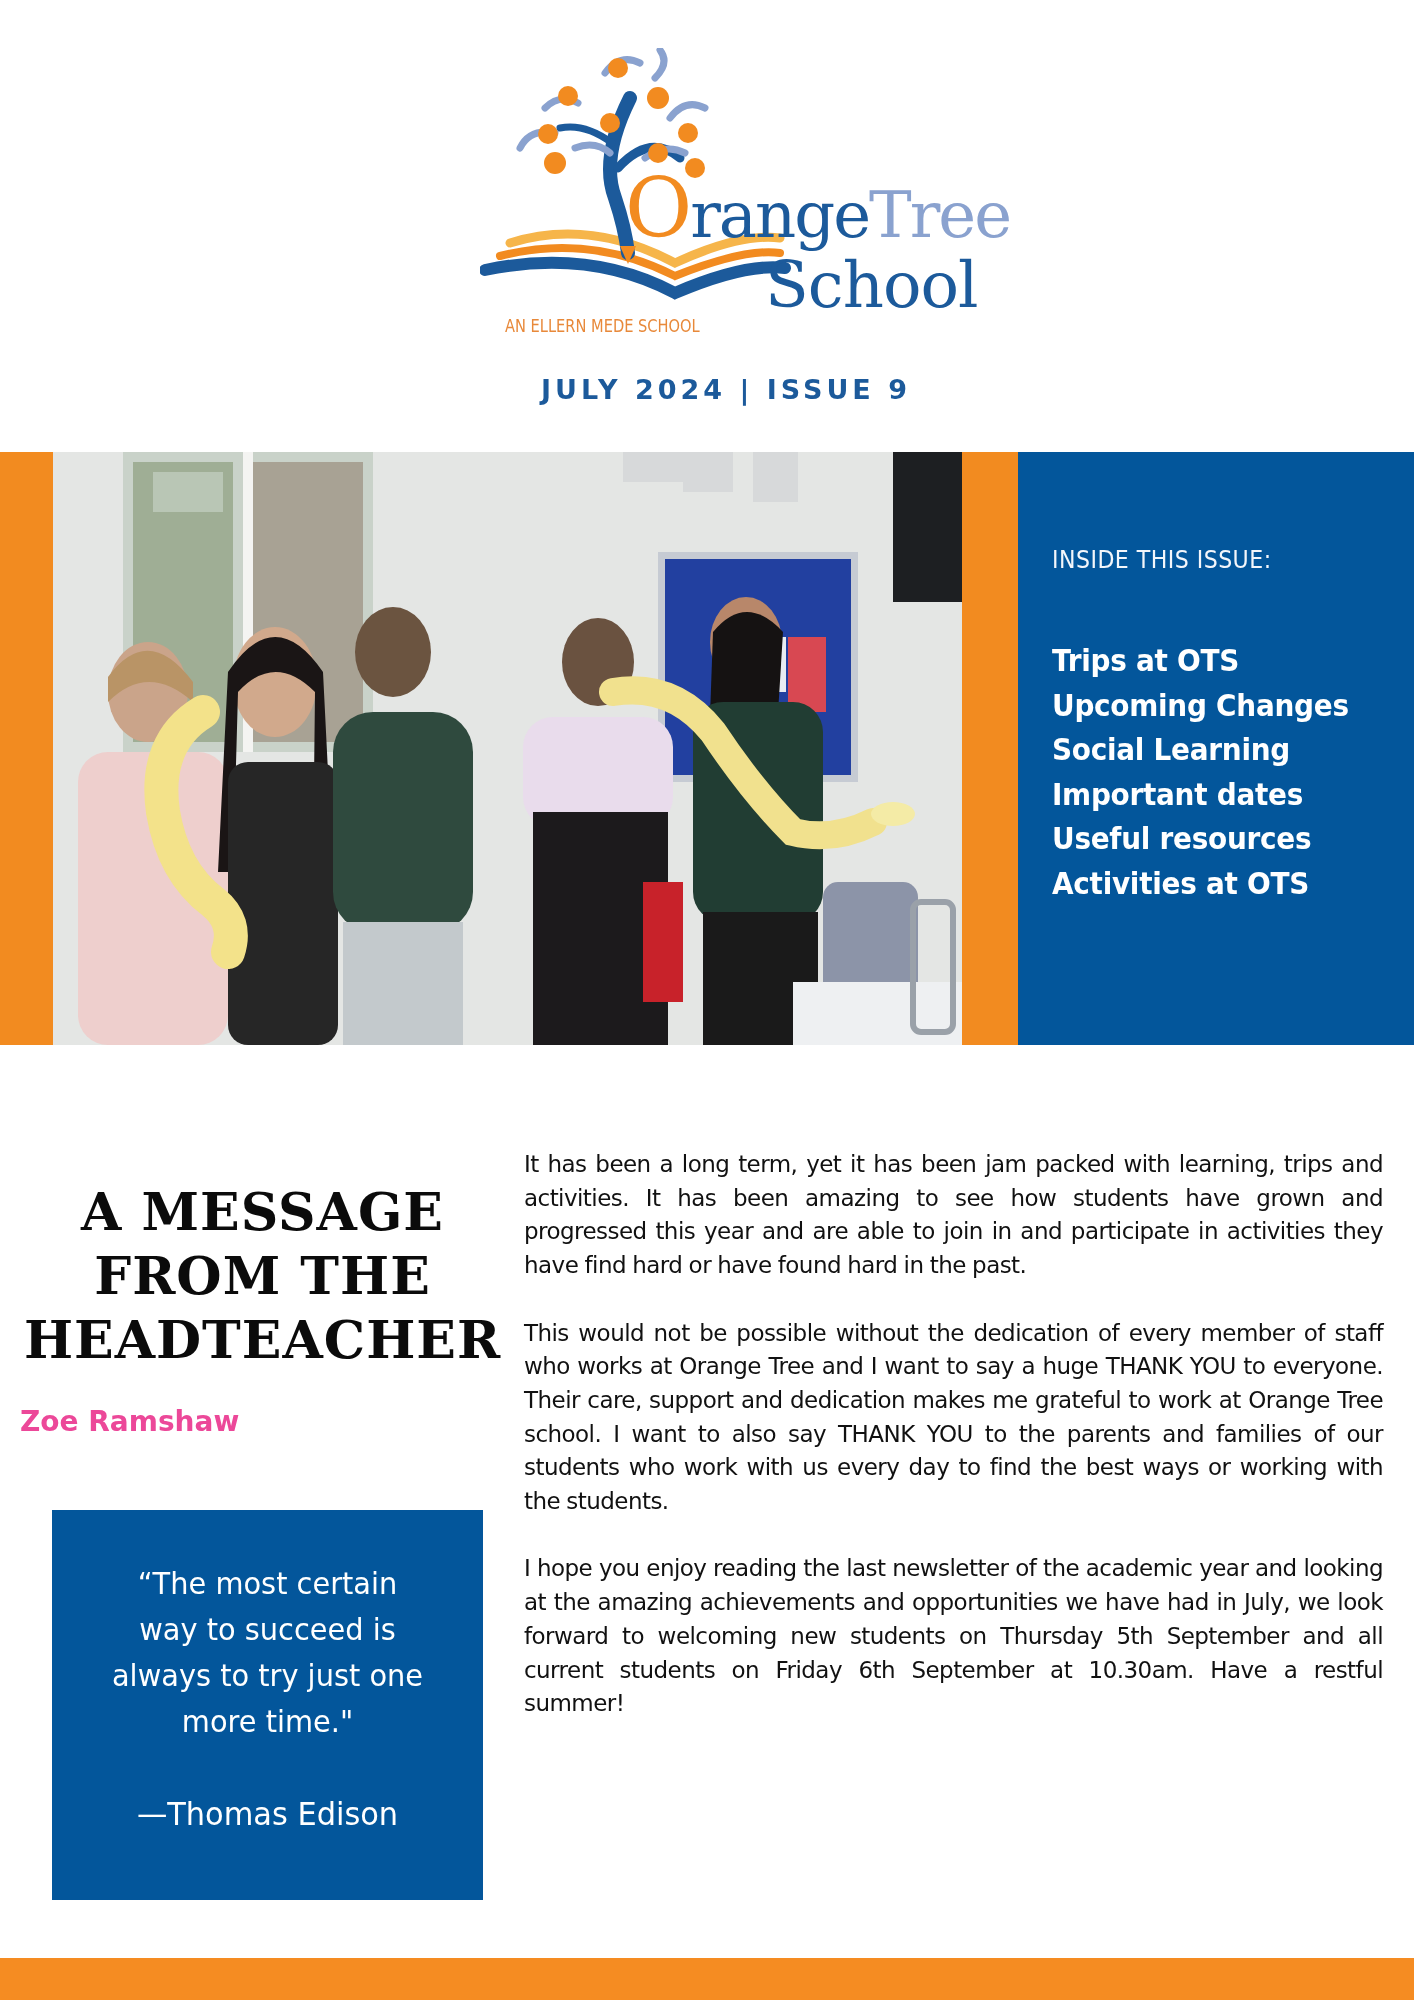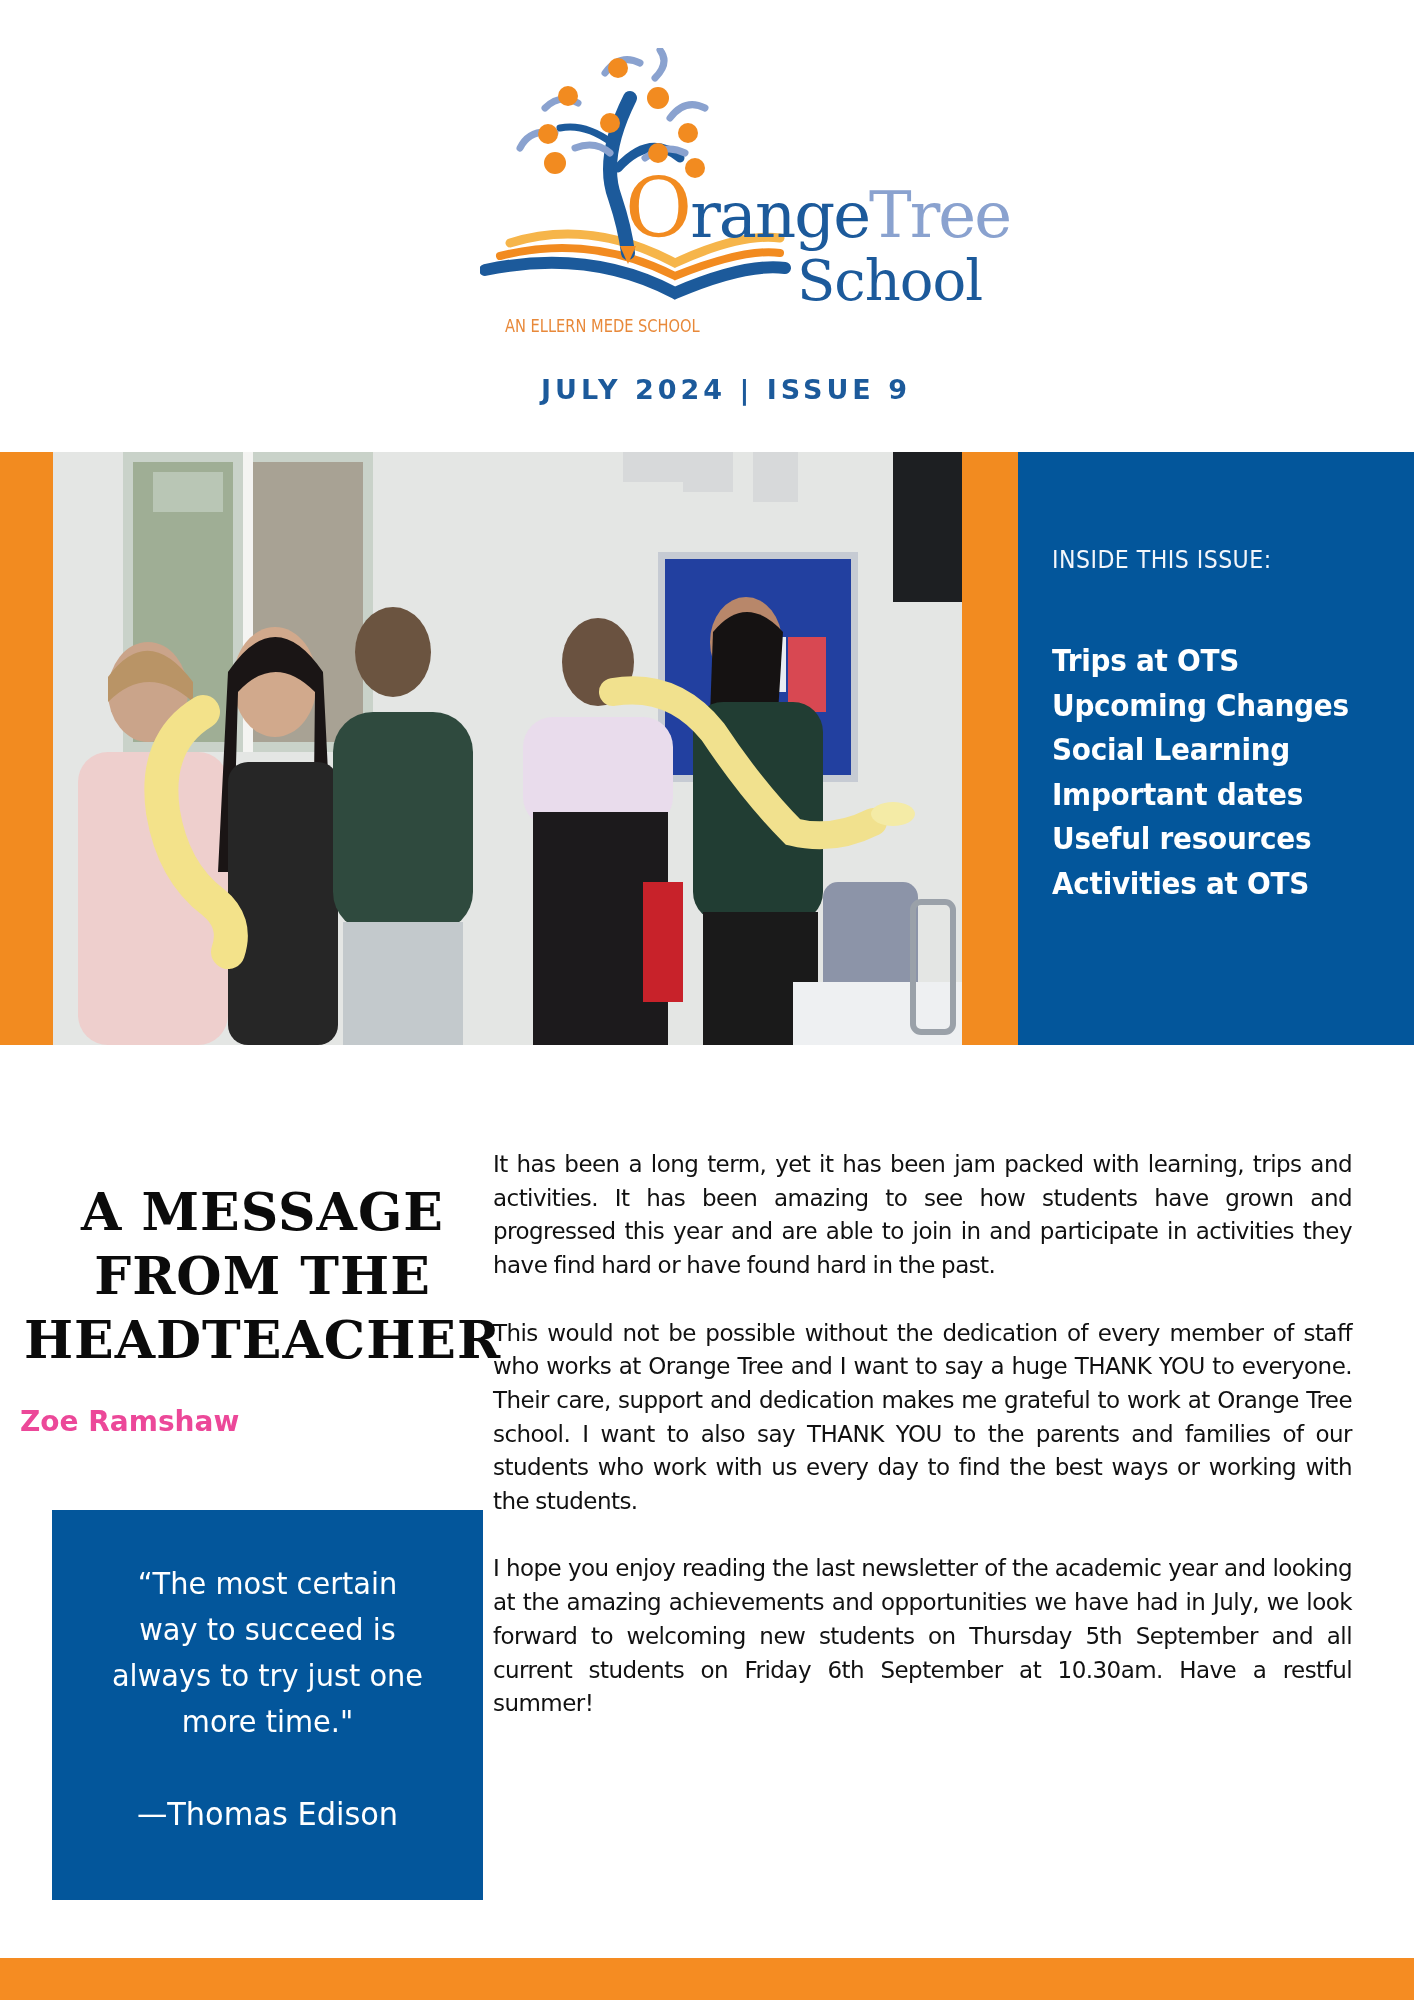--- a/index.html
+++ b/index.html
@@ -11,21 +11,21 @@
   .logo svg { position: absolute; left: 0; top: 0; }
   .logo-word-orange {
     position: absolute; left: 145px; top: 120px;
     font-family: "DejaVu Serif", serif; font-size: 64px; line-height: 1; letter-spacing: -2px;
   }
   .logo-word-orange .o-cap { color: #f28b20; font-size: 82px; }
   .logo-word-orange .rest { color: #1c5a9b; }
   .logo-word-orange .tree { color: #8aa2cf; }
   .logo-word-school {
     position: absolute; left: 285px; top: 205px;
-    font-family: "DejaVu Serif", serif; font-size: 56px; color: #1c5a9b; line-height: 1; letter-spacing: -1px; margin-left: 32px;
+    font-family: "DejaVu Serif", serif; font-size: 64px; color: #1c5a9b; line-height: 1; letter-spacing: -1px;
   }
   .logo-tagline {
     position: absolute; left: 25px; top: 268px;
     font-family: "DejaVu Sans", sans-serif; font-size: 17px; color: #e8893a; letter-spacing: 0px;
     transform: scaleX(0.86); transform-origin: left center;
   }
   .issue-line {
     position: absolute; left: 0; top: 374px; width: 1414px; text-align: center;
     font-family: "DejaVu Sans", sans-serif; font-weight: bold; font-size: 27px; letter-spacing: 4px; color: #1c5a9b; margin-left: 19px;
   }
@@ -65,21 +65,21 @@
     position: absolute; left: 10px; top: 50px; width: 411px;
     font-family: "DejaVu Sans", sans-serif; font-size: 31px; line-height: 46px; font-weight: normal;
   }
   .quote-text span { display: block; white-space: nowrap; transform: scaleX(0.93); }
   .quote-attr {
     position: absolute; left: 0; top: 282px; width: 431px;
     font-family: "DejaVu Sans", sans-serif; font-size: 32px; line-height: 44px;
     transform: scaleX(0.95);
   }
 
-  .body-col { position: absolute; left: 493px; top: 1148px; width: 859px; }
+  .body-col { position: absolute; left: 524px; top: 1148px; width: 859px; }
   .body-col p {
     font-family: "DejaVu Sans", sans-serif; font-size: 23px; line-height: 33.7px; color: #111;
     text-align: justify; margin-bottom: 33.7px; letter-spacing: -0.55px; word-spacing: -0.5px;
   }
 
   .footer-bar { position: absolute; left: 0; top: 1958px; width: 1414px; height: 42px; background: #f58c22; }
 </style>
 </head>
 <body>
 

